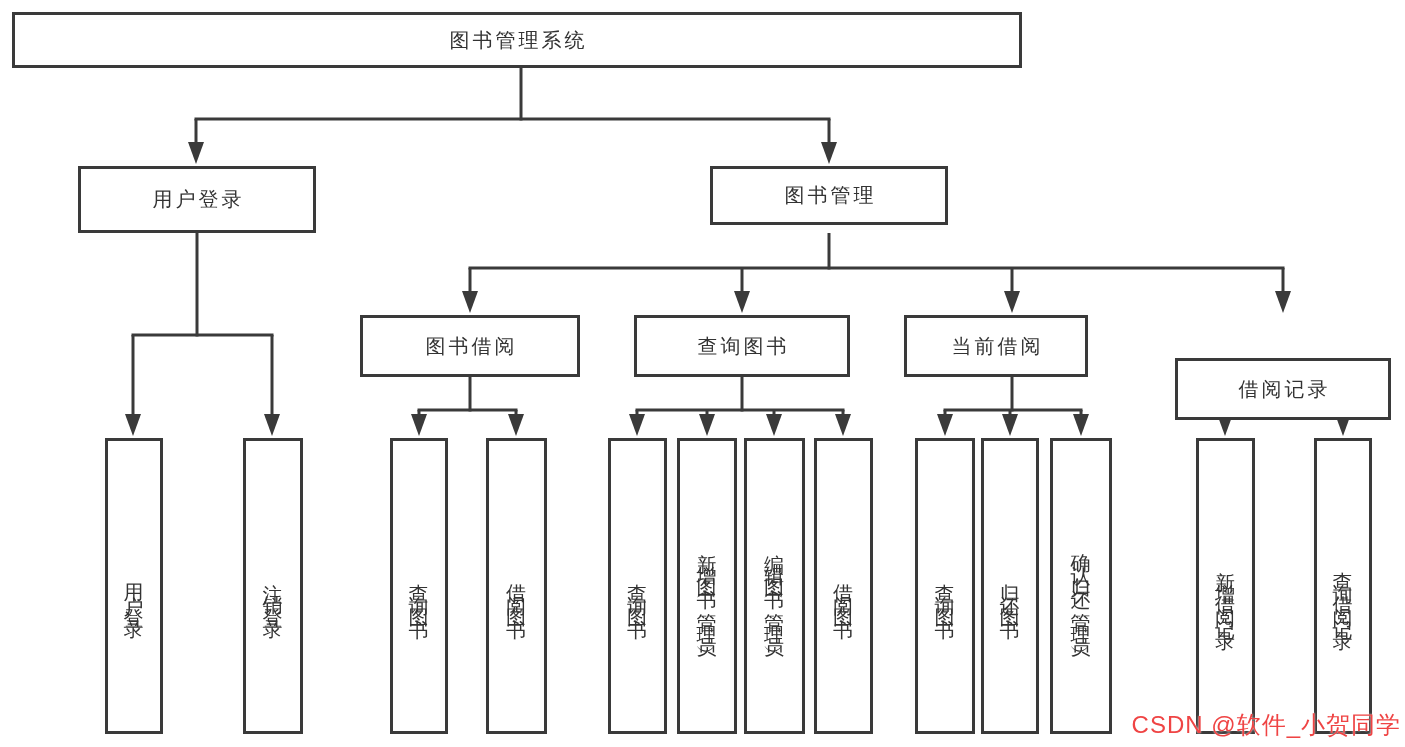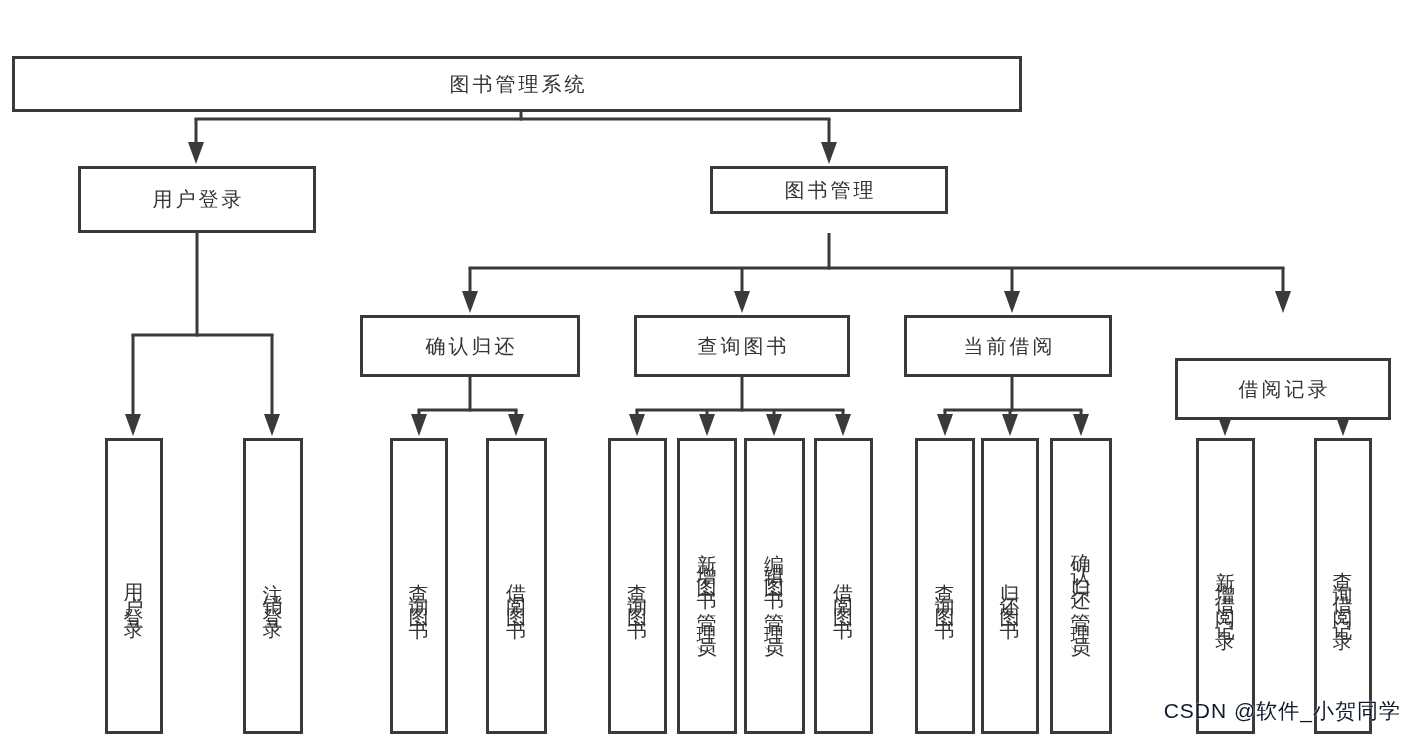--- a/index.html
+++ b/index.html
@@ -37,47 +37,47 @@
   .vtext {
     writing-mode: vertical-rl;
     text-orientation: upright;
     font-size: 20px;
     letter-spacing: 12px;
     line-height: 1;
     margin-bottom: -12px; 
     color: #333333;
   }
   
-  .b-root  { left: 12px;   top: 12px;  width: 1010px; height: 56px; margin-top: 44px; }
+  .b-root  { left: 12px;   top: 12px;  width: 1010px; height: 56px; }
   .b-l2a   { left: 78px;   top: 166px; width: 238px;  height: 67px; }
-  .b-l2b   { left: 710px;  top: 166px; width: 238px;  height: 48px; }
+  .b-l2b   { left: 710px;  top: 166px; width: 238px;  height: 59px; }
   .b-l3a   { left: 360px;  top: 315px; width: 220px;  height: 62px; }
   .b-l3b   { left: 634px;  top: 315px; width: 216px;  height: 62px; }
-  .b-l3c   { left: 904px;  top: 315px; width: 208px;  height: 62px; }
+  .b-l3c   { left: 904px;  top: 315px; width: 184px;  height: 62px; }
   .b-l3d   { left: 1175px; top: 315px; width: 216px;  height: 62px; margin-top: 43px; }
   .leaf    { top: 438px; height: 296px; }
   .b-f1  { left: 105px;  width: 58px; }
   .b-f2  { left: 243px;  width: 60px; }
   .b-f3  { left: 390px;  width: 58px; }
   .b-f4  { left: 486px;  width: 61px; }
   .b-f5  { left: 608px;  width: 59px; }
   .b-f6  { left: 677px;  width: 60px; }
   .b-f7  { left: 744px;  width: 61px; }
   .b-f8  { left: 814px;  width: 59px; }
   .b-f9  { left: 915px;  width: 60px; }
   .b-f10 { left: 981px;  width: 58px; }
   .b-f11 { left: 1050px; width: 62px; }
   .b-f12 { left: 1196px; width: 59px; }
   .b-f13 { left: 1314px; width: 58px; }
   .watermark {
     position: absolute;
     right: 4px;
-    bottom: 22px;
-    font-size: 21px;
-    color: #0f172a;
+    bottom: 6px;
+    font-size: 24px;
+    color: #ef4444;
     letter-spacing: 1px;
     text-shadow: 0 0 2px #ffffff;
     z-index: 10;
     white-space: nowrap;
   }
 </style>
 </head>
 <body>
 
 <div class="canvas">
@@ -151,21 +151,21 @@
   </div>
 
   <div class="box b-l2a">
     <span class="hlabel">用户登录</span>
   </div>
   <div class="box b-l2b">
     <span class="hlabel">图书管理</span>
   </div>
 
   <div class="box b-l3a">
-    <span class="hlabel">确认归还</span>
+    <span class="hlabel">图书借阅</span>
   </div>
   <div class="box b-l3b">
     <span class="hlabel">查询图书</span>
   </div>
   <div class="box b-l3c">
     <span class="hlabel">当前借阅</span>
   </div>
   <div class="box b-l3d">
     <span class="hlabel">借阅记录</span>
   </div>

